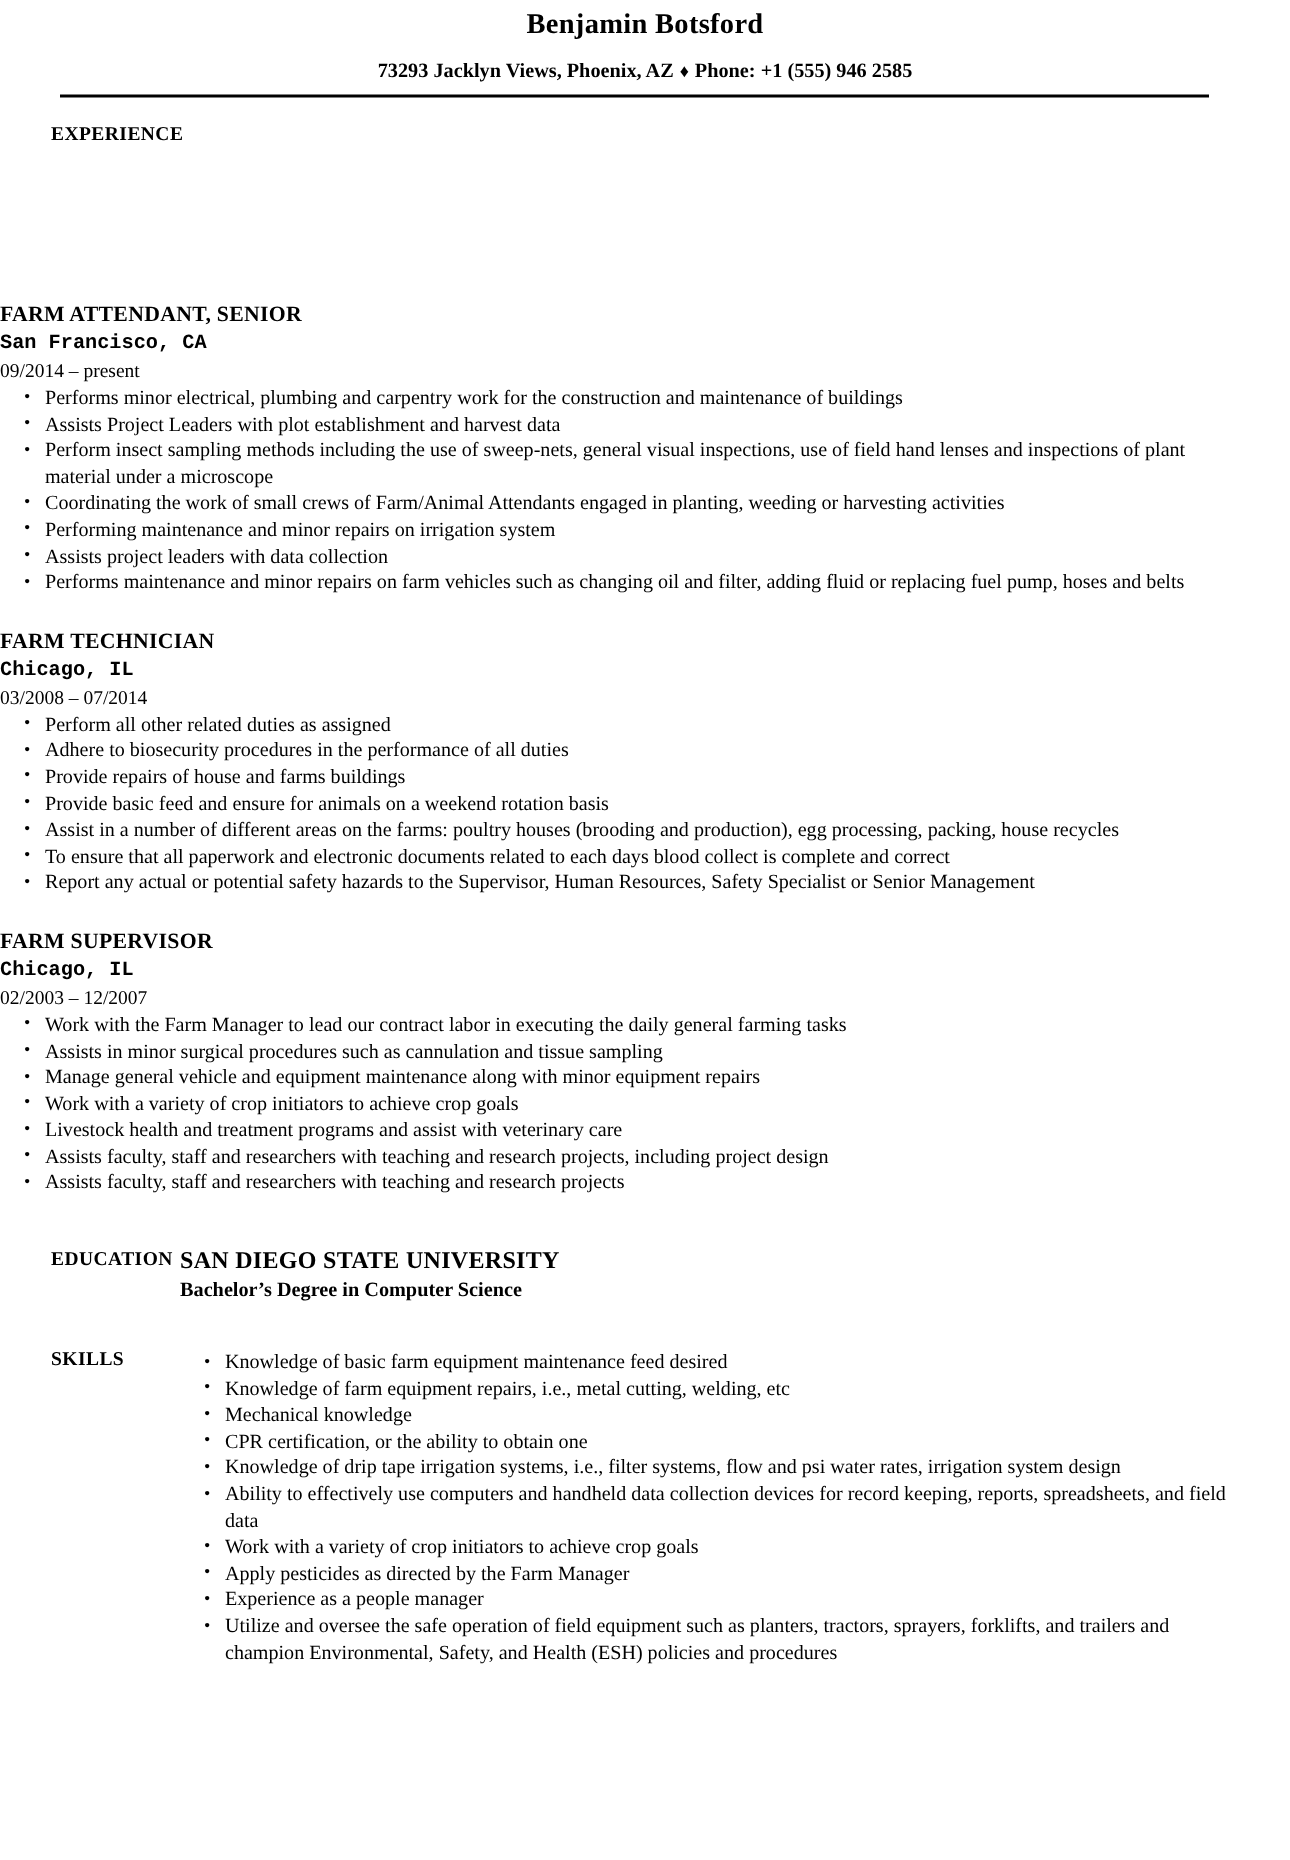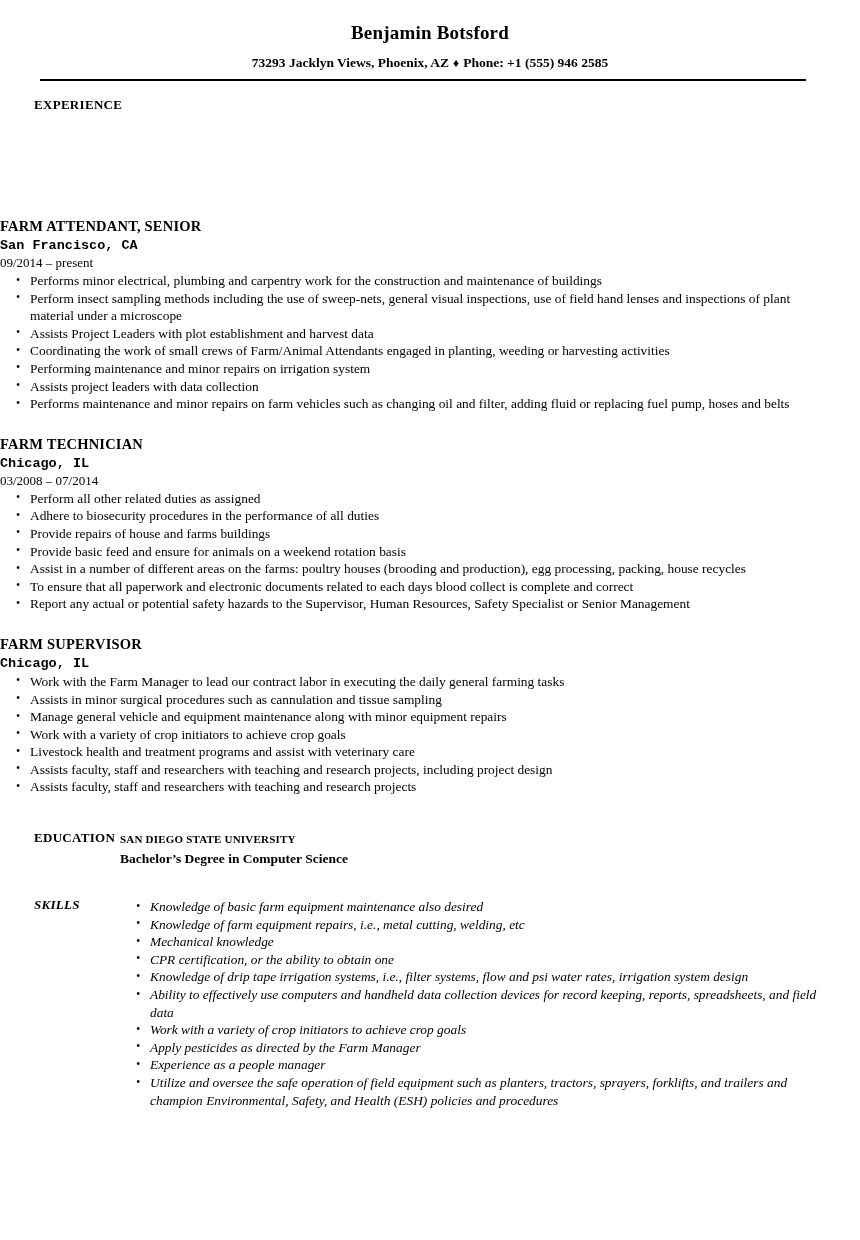--- a/index.html
+++ b/index.html
@@ -19,21 +19,21 @@
     width: 860px;
     height: 1240px;
     box-sizing: border-box;
     padding: 0;
     position: relative;
   }
 
   
   .header {
     text-align: center;
-    padding-top: 22px;
+    padding-top: 6px;
   }
   .cand-name {
     font-size: 19px;
     font-weight: bold;
     letter-spacing: 0.2px;
     line-height: 22px;
   }
   .contact-line {
     font-size: 13.5px;
     font-weight: bold;
@@ -68,21 +68,21 @@
     letter-spacing: 0.3px;
     line-height: 16px;
   }
   .section-body {
     flex: 1 1 auto;
     padding-right: 38px;
   }
 
   #experience-section { margin-top: 16px; flex-direction: column; }
   #education-section  { margin-top: 34px; }
-  #skills-section     { margin-top: 30px; font-style: italic; }
+  #skills-section     { margin-top: 30px; }
 
   
   .job { margin-bottom: 0; }
   .job + .job { margin-top: 22px; }
 
   .job-title {
     font-size: 14.5px;
     font-weight: bold;
     letter-spacing: 0.2px;
     line-height: 19px;
@@ -118,21 +118,21 @@
     content: "\2022";
     position: absolute;
     left: 12px;
     top: -0.5px;
     font-size: 12px;
     line-height: 17.6px;
   }
 
   
   .school {
-    font-size: 11px;
+    font-size: 16px;
     font-weight: bold;
     letter-spacing: 0.2px;
     line-height: 19px;
   }
   .degree {
     font-size: 13.5px;
     font-weight: bold;
     line-height: 17px;
     margin-top: 1px;
   }
@@ -155,22 +155,22 @@
   <div class="section" id="experience-section">
     <div class="section-label">EXPERIENCE</div>
     <div class="section-body">
 
       <div class="job">
         <div class="job-title">FARM ATTENDANT, SENIOR</div>
         <div class="job-location">San Francisco, CA</div>
         <div class="job-dates">09/2014 – present</div>
         <ul class="bullets">
           <li>Performs minor electrical, plumbing and carpentry work for the construction and maintenance of buildings</li>
+          <li>Assists Project Leaders with plot establishment and harvest data</li>
           <li>Perform insect sampling methods including the use of sweep-nets, general visual inspections, use of field hand lenses and inspections of plant material under a microscope</li>
-          <li>Assists Project Leaders with plot establishment and harvest data</li>
           <li>Coordinating the work of small crews of Farm/Animal Attendants engaged in planting, weeding or harvesting activities</li>
           <li>Performing maintenance and minor repairs on irrigation system</li>
           <li>Assists project leaders with data collection</li>
           <li>Performs maintenance and minor repairs on farm vehicles such as changing oil and filter, adding fluid or replacing fuel pump, hoses and belts</li>
         </ul>
       </div>
 
       <div class="job">
         <div class="job-title">FARM TECHNICIAN</div>
         <div class="job-location">Chicago, IL</div>
@@ -182,20 +182,21 @@
           <li>Provide basic feed and ensure for animals on a weekend rotation basis</li>
           <li>Assist in a number of different areas on the farms: poultry houses (brooding and production), egg processing, packing, house recycles</li>
           <li>To ensure that all paperwork and electronic documents related to each days blood collect is complete and correct</li>
           <li>Report any actual or potential safety hazards to the Supervisor, Human Resources, Safety Specialist or Senior Management</li>
         </ul>
       </div>
 
       <div class="job">
         <div class="job-title">FARM SUPERVISOR</div>
         <div class="job-location">Chicago, IL</div>
+        <div class="job-dates">02/2003 – 12/2007</div>
         <ul class="bullets">
           <li>Work with the Farm Manager to lead our contract labor in executing the daily general farming tasks</li>
           <li>Assists in minor surgical procedures such as cannulation and tissue sampling</li>
           <li>Manage general vehicle and equipment maintenance along with minor equipment repairs</li>
           <li>Work with a variety of crop initiators to achieve crop goals</li>
           <li>Livestock health and treatment programs and assist with veterinary care</li>
           <li>Assists faculty, staff and researchers with teaching and research projects, including project design</li>
           <li>Assists faculty, staff and researchers with teaching and research projects</li>
         </ul>
       </div>
@@ -210,21 +211,21 @@
         <div class="school">SAN DIEGO STATE UNIVERSITY</div>
         <div class="degree">Bachelor’s Degree in Computer Science</div>
       </div>
     </div>
   </div>
 
   <div class="section" id="skills-section">
     <div class="section-label">SKILLS</div>
     <div class="section-body">
       <ul class="bullets">
-        <li>Knowledge of basic farm equipment maintenance also desired</li>
+        <li>Knowledge of basic farm equipment maintenance feed desired</li>
         <li>Knowledge of farm equipment repairs, i.e., metal cutting, welding, etc</li>
         <li>Mechanical knowledge</li>
         <li>CPR certification, or the ability to obtain one</li>
         <li>Knowledge of drip tape irrigation systems, i.e., filter systems, flow and psi water rates, irrigation system design</li>
         <li>Ability to effectively use computers and handheld data collection devices for record keeping, reports, spreadsheets, and field data</li>
         <li>Work with a variety of crop initiators to achieve crop goals</li>
         <li>Apply pesticides as directed by the Farm Manager</li>
         <li>Experience as a people manager</li>
         <li>Utilize and oversee the safe operation of field equipment such as planters, tractors, sprayers, forklifts, and trailers and champion Environmental, Safety, and Health (ESH) policies and procedures</li>
       </ul>

